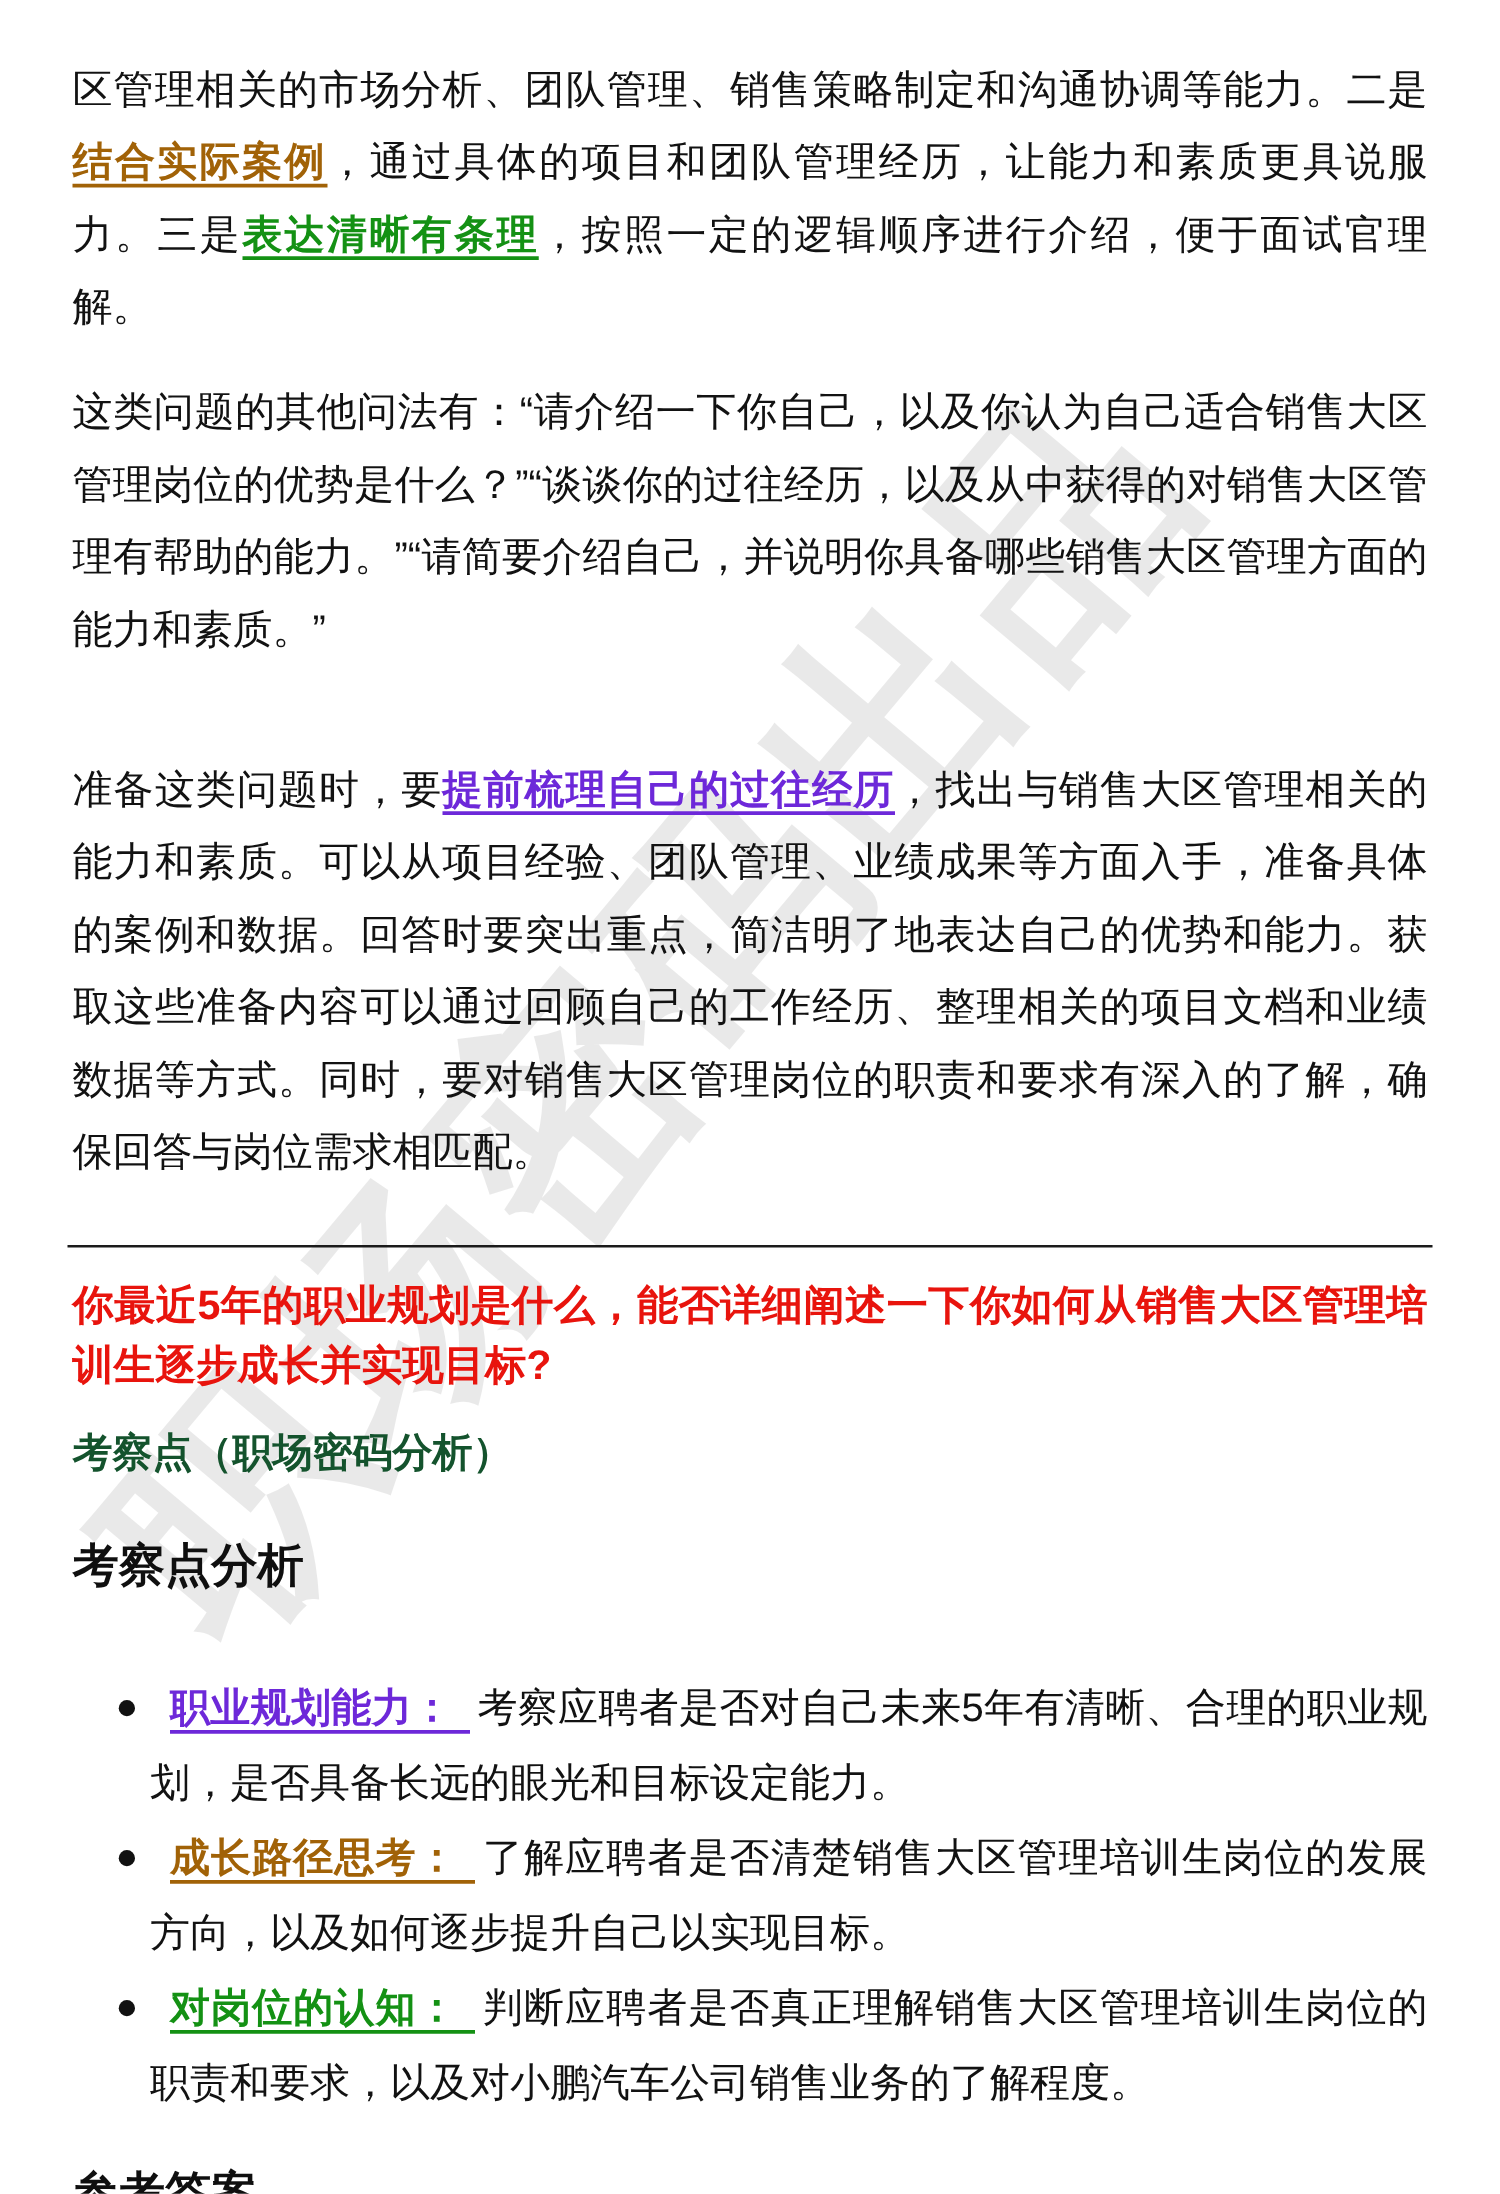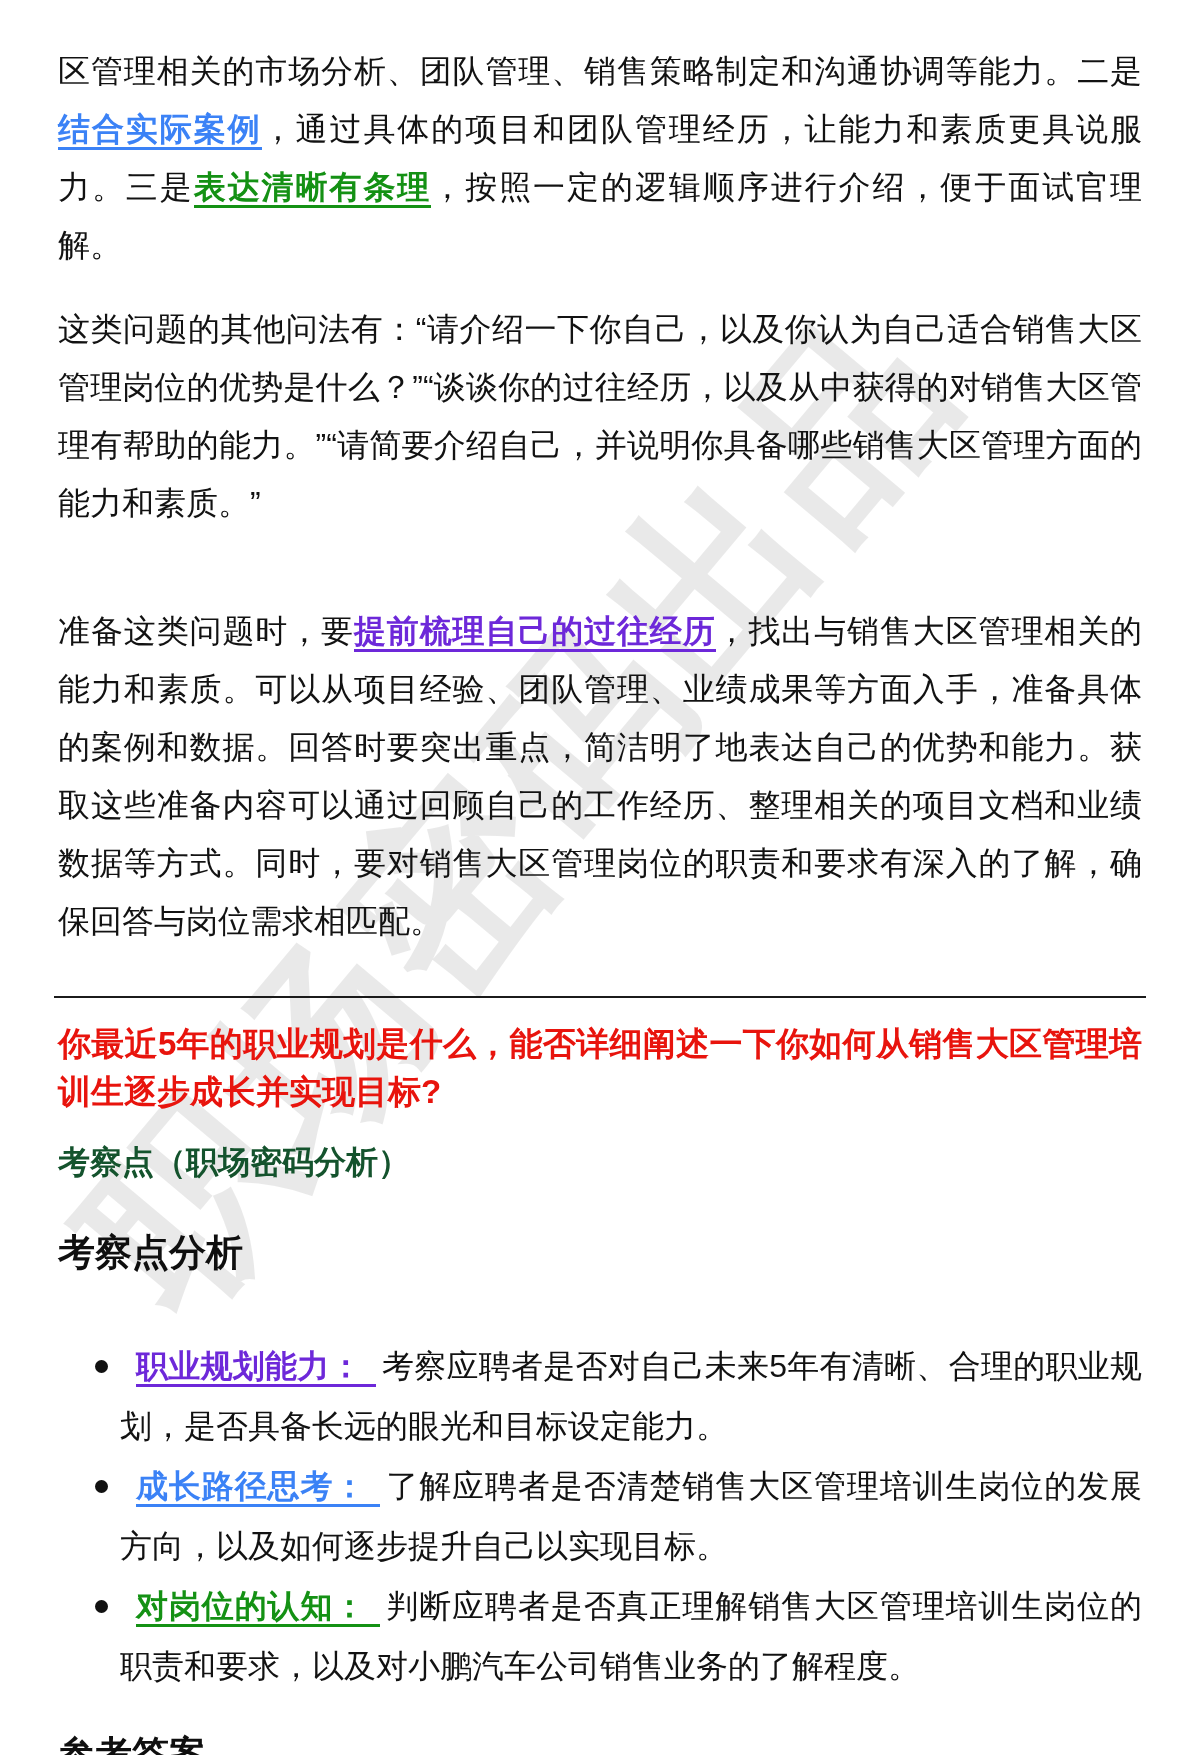--- a/index.html
+++ b/index.html
@@ -39,21 +39,21 @@
     line-height: 58px;
     text-align: justify;
     text-justify: inter-ideograph;
     color: #121212;
   }
   p.body-p.gap-top { margin-top: 70px; }
   .phrase {
     font-weight: 700;
     border-bottom: 3px solid currentColor;
   }
-  .hl-blue  { color: #3b82f6; }
+  .hl-blue  { color: #a16207; }
   .hl-green { color: #149114; }
   .hl-red   { color: #6d28d9; }
   .divider {
     border-top: 2px solid #1b1b1b;
     margin: 46px -4px 0 -4px;
     height: 0;
   }
   .question {
     margin: 22px 0 0 0;
     font-size: 33px;

